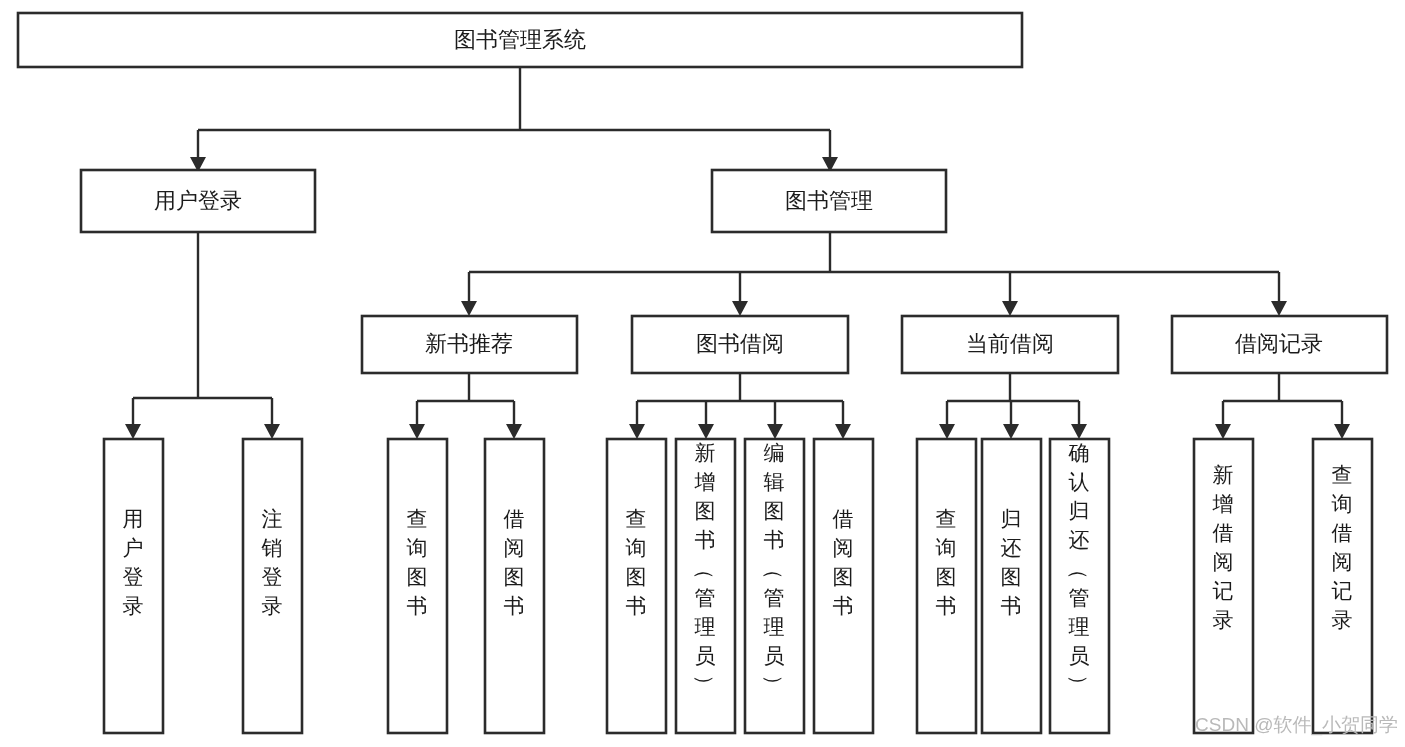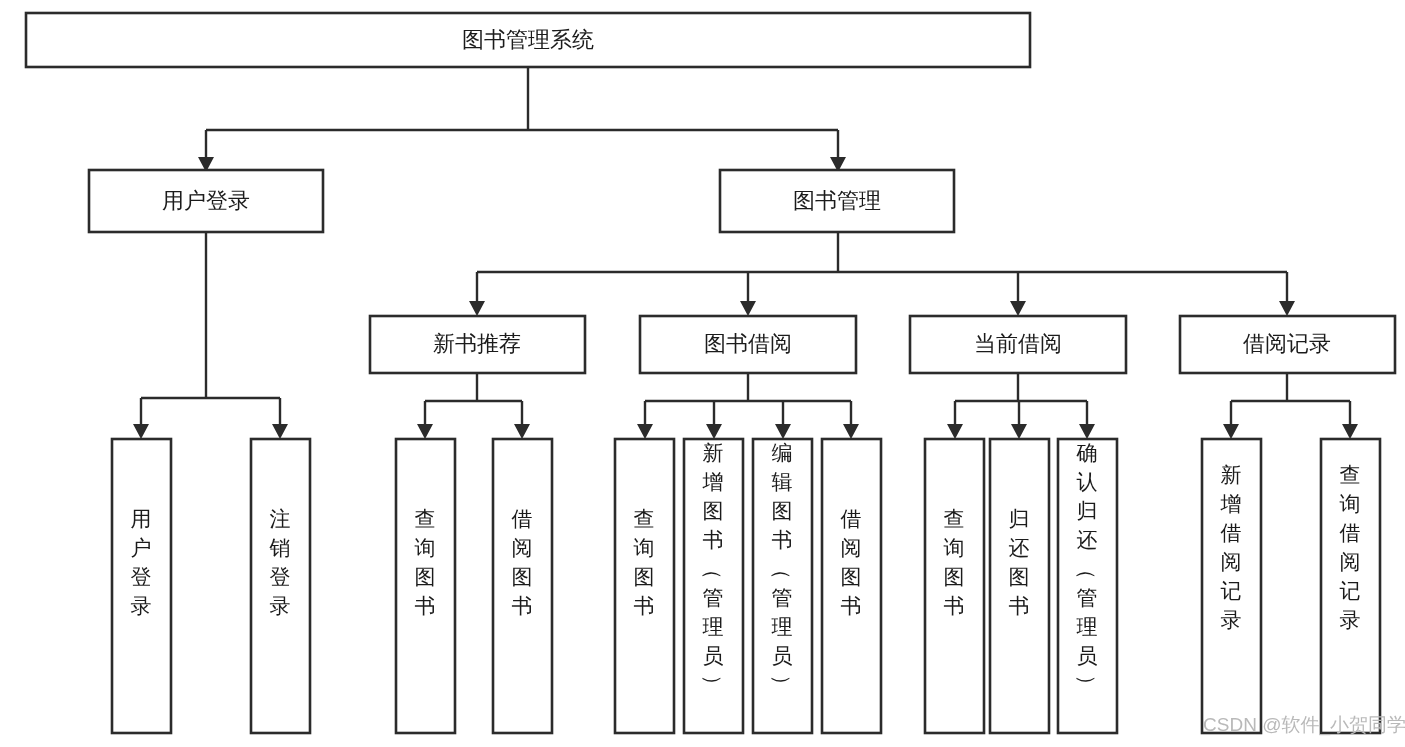--- a/index.html
+++ b/index.html
@@ -11,21 +11,20 @@
     width: 1405px;
     height: 747px;
     font-family: "Liberation Sans", "DejaVu Sans", sans-serif;
     overflow: hidden;
     position: relative;
   }
   #diagram-root {
     position: relative;
     width: 1335px;
     height: 747px;
-    margin-left: 8px;
   }
   svg#tree-svg {
     position: absolute;
     left: 0;
     top: 0;
     width: 1405px;
     height: 747px;
   }
   .node-box {
     fill: #ffffff;

